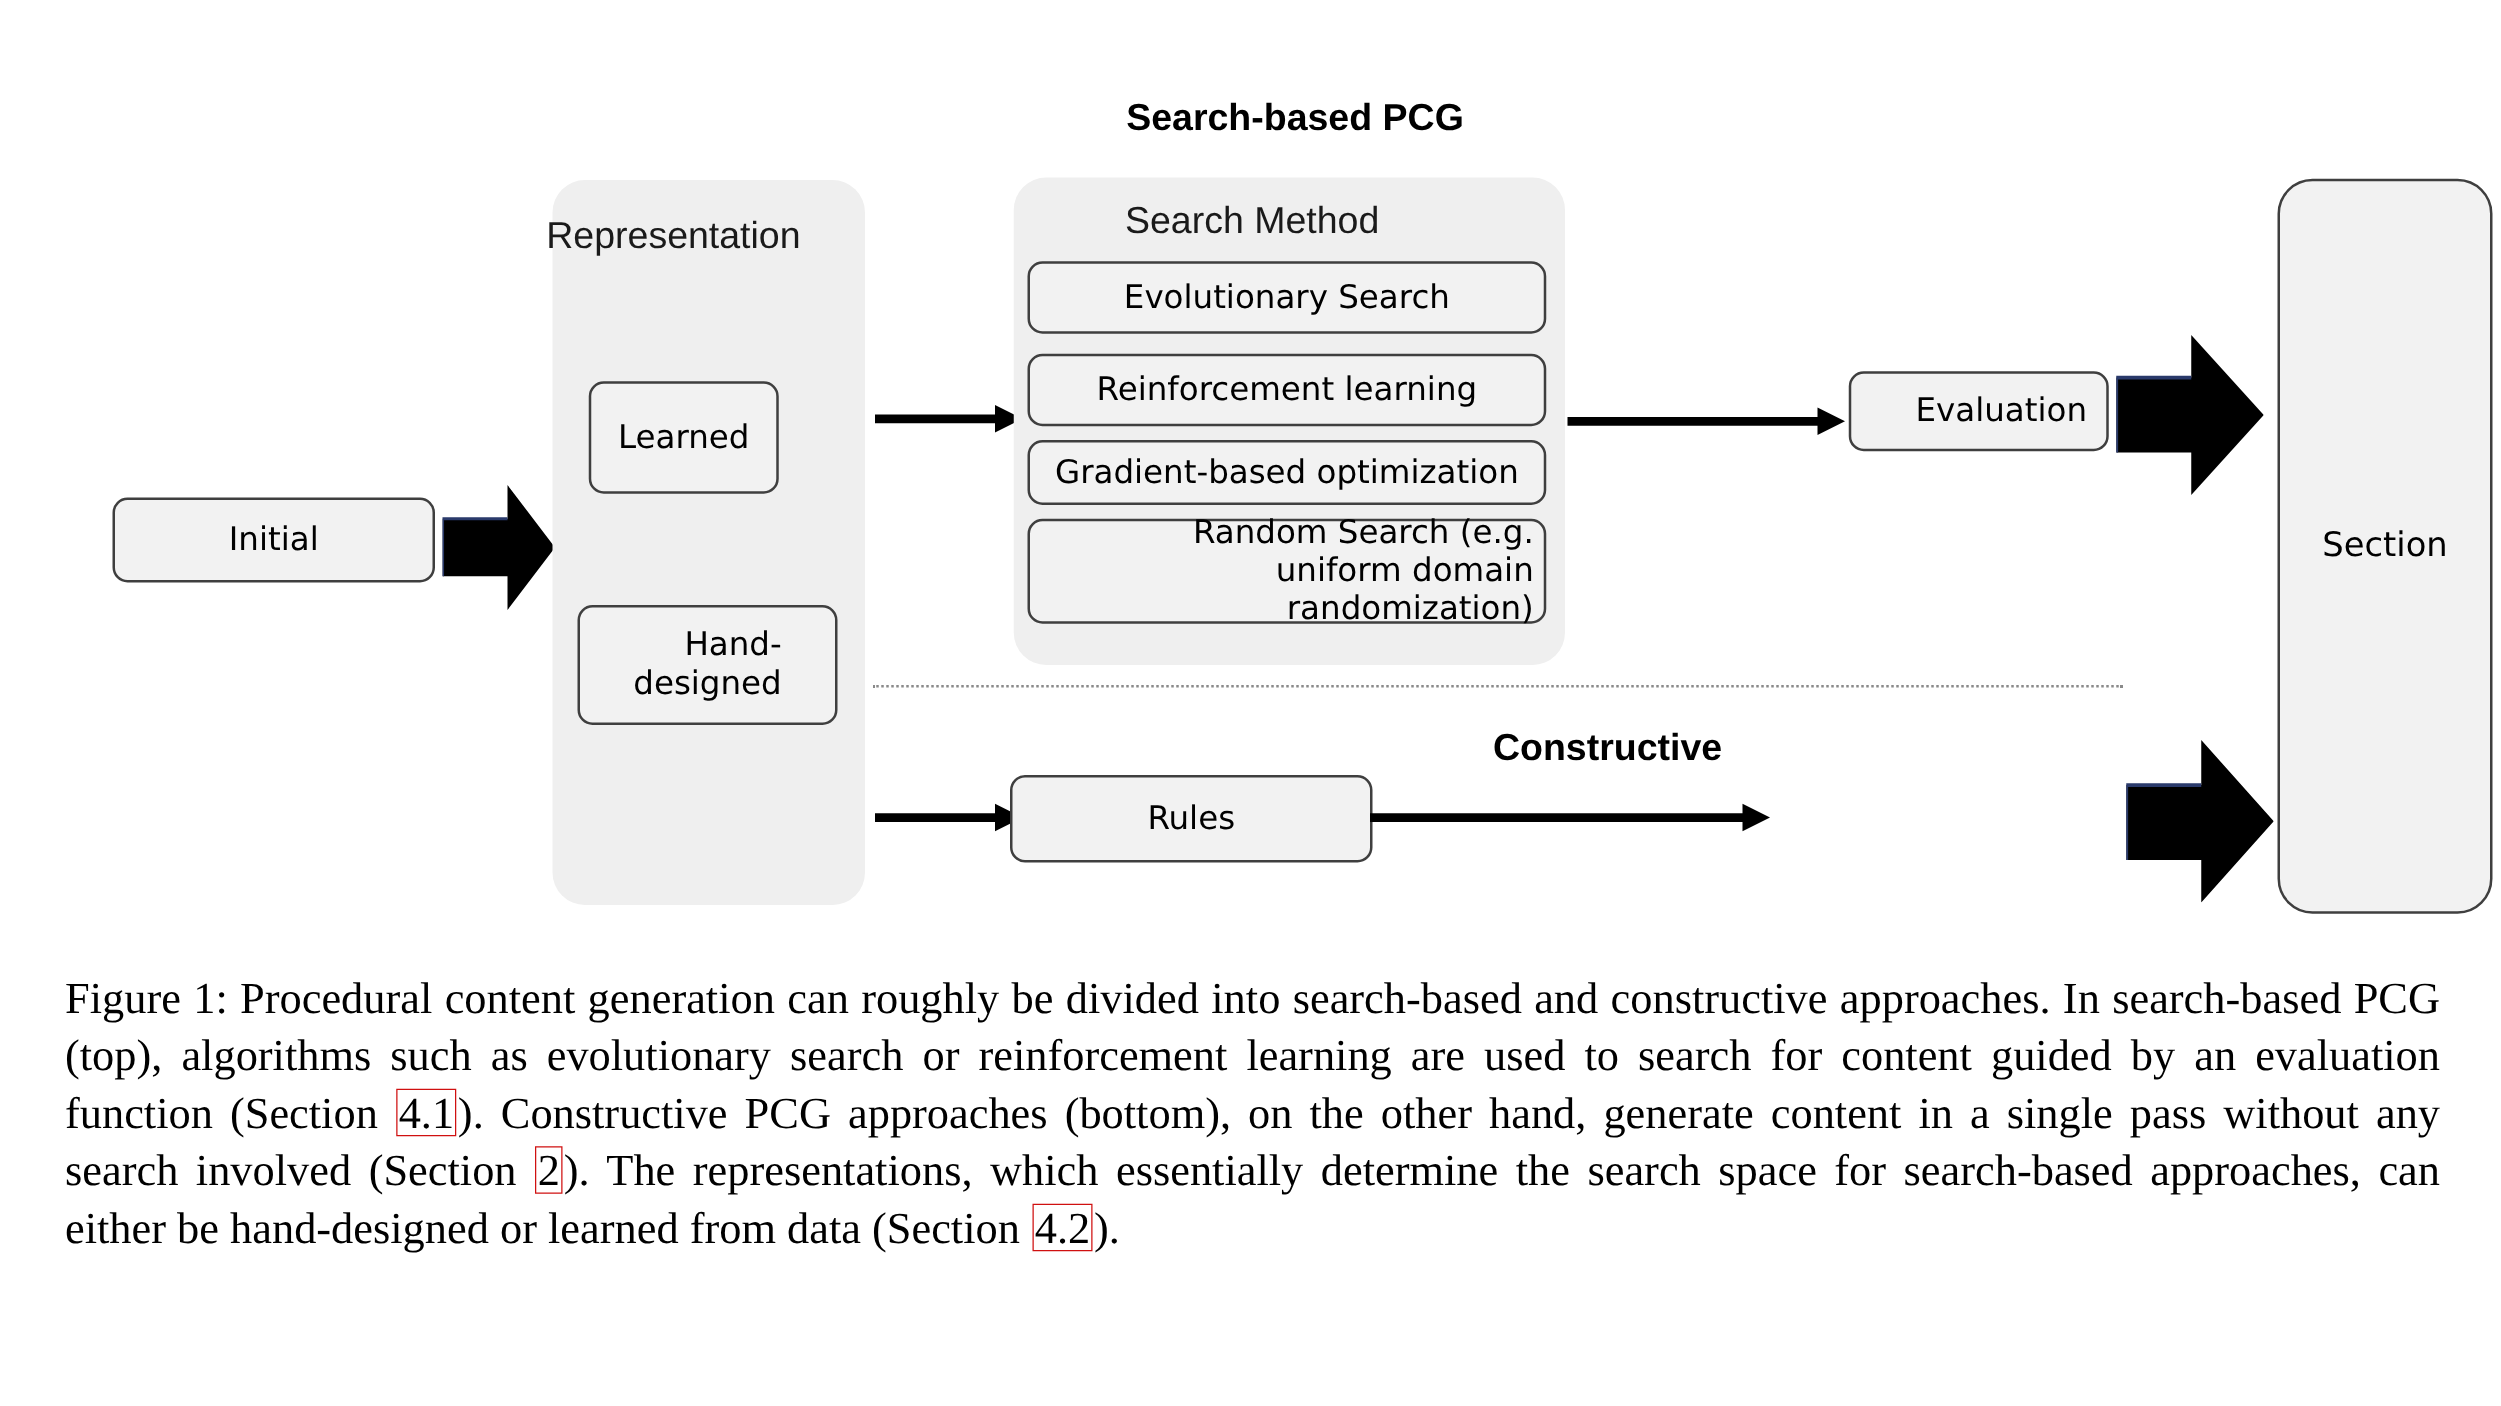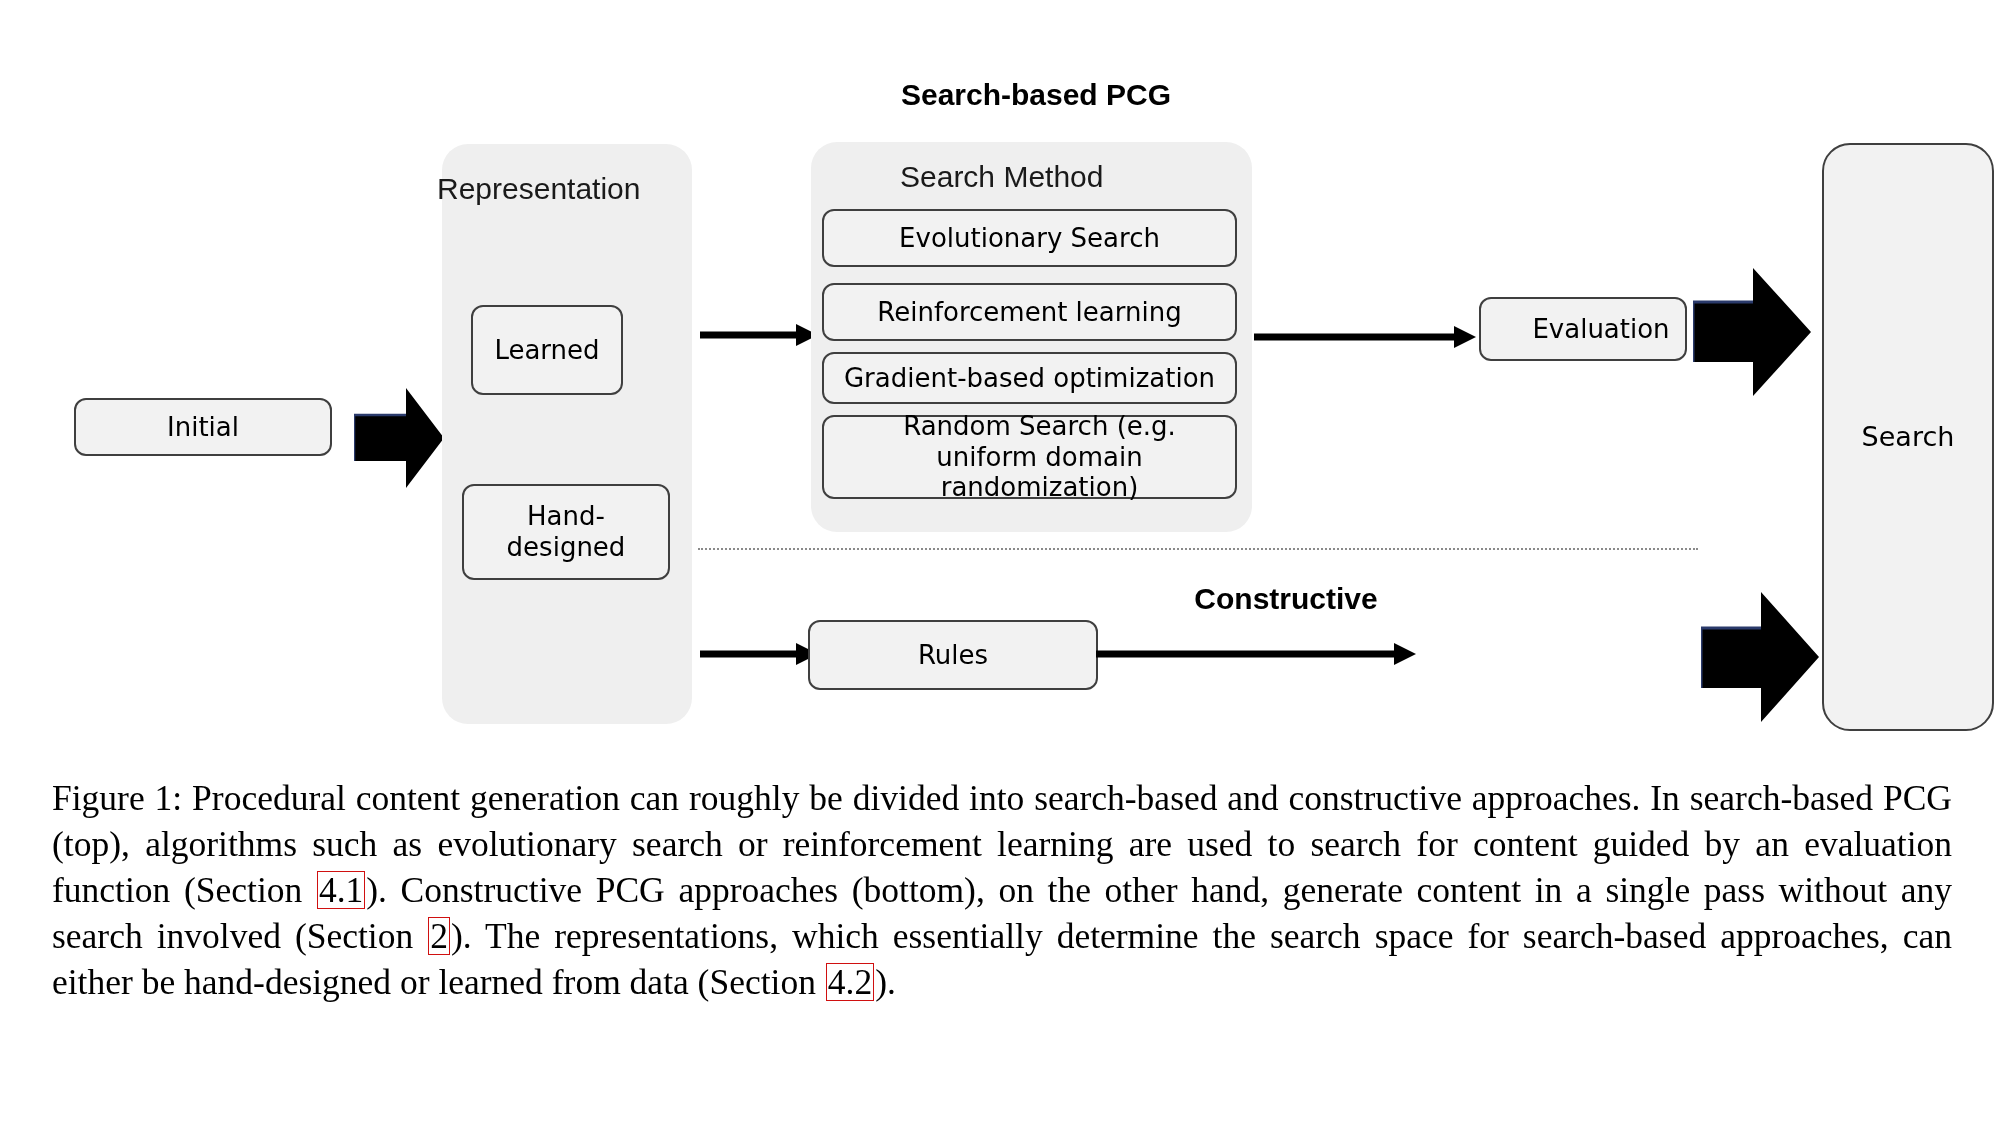--- a/index.html
+++ b/index.html
@@ -25,21 +25,21 @@
   }
 
   
   .node {
     background: #f2f2f2;
     border: 2px solid #3f3f3f;
     border-radius: 12px;
     display: flex;
     align-items: center;
     justify-content: center;
-    text-align: center;
+    text-align: right;
     color: #000;
     font-family: "DejaVu Sans", sans-serif;
     font-size: 26px;
     line-height: 1.18;
     padding: 0 8px;
   }
   .node.result {
     border-radius: 28px;
     font-size: 27px;
   }
@@ -112,21 +112,21 @@
 </style>
 </head>
 <body>
 
 <div class="figure">
 
   <div class="abs heading" style="left:1000px; top:78px; width:400px; transform:translateX(-50%);">Search-based PCG</div>
 
   <div class="abs heading" style="left:1250px; top:582px; width:360px; transform:translateX(-50%);">Constructive</div>
 
-  <div class="abs node" style="left:38px; top:398px; width:258px; height:58px;">Initial</div>
+  <div class="abs node" style="left:54px; top:398px; width:258px; height:68px;">Initial</div>
 
   <div class="abs block-arrow" style="left:318px; top:388px; width:90px; height:100px;">
     <svg viewBox="0 0 90 100" preserveAspectRatio="none">
       <polygon points="0,27 52,27 52,0 90,50 52,100 52,73 0,73" fill="#000000"></polygon>
       <polyline points="0,73 0,27 52,27" fill="none" stroke="#2a3a6b" stroke-width="2.5"></polyline>
     </svg>
   </div>
 
   <div class="abs panel" style="left:406px; top:144px; width:250px; height:580px;"></div>
 
@@ -191,21 +191,21 @@
   </div>
 
 
   <div class="abs block-arrow" style="left:1665px; top:592px; width:118px; height:130px;">
     <svg viewBox="0 0 118 130" preserveAspectRatio="none">
       <polygon points="0,36 60,36 60,0 118,65 60,130 60,96 0,96" fill="#000000"></polygon>
       <polyline points="0,96 0,36 60,36" fill="none" stroke="#2a3a6b" stroke-width="3"></polyline>
     </svg>
   </div>
 
-  <div class="abs node result" style="left:1786px; top:143px; width:172px; height:588px;">Search</div>
+  <div class="abs node result" style="left:1786px; top:143px; width:172px; height:588px;">Section</div>
 
 </div>
 
 <div class="caption">
   <span id="caption-body"><span>Figure 1: Procedural content generation can roughly be divided into search-based and constructive approaches. In search-based PCG (top), algorithms such as evolutionary search or reinforcement learning are used to search for content guided by an evaluation function (Section </span><span class="lnk">4.1</span><span>). Constructive PCG approaches (bottom), on the other hand, generate content in a single pass without any search involved (Section </span><span class="lnk">2</span><span>). The representations, which essentially determine the search space for search-based approaches, can either be hand-designed or learned from data (Section </span><span class="lnk">4.2</span><span>).</span></span>
 </div>
 
 <div class="page-tail"></div>
 
 </body></html>

